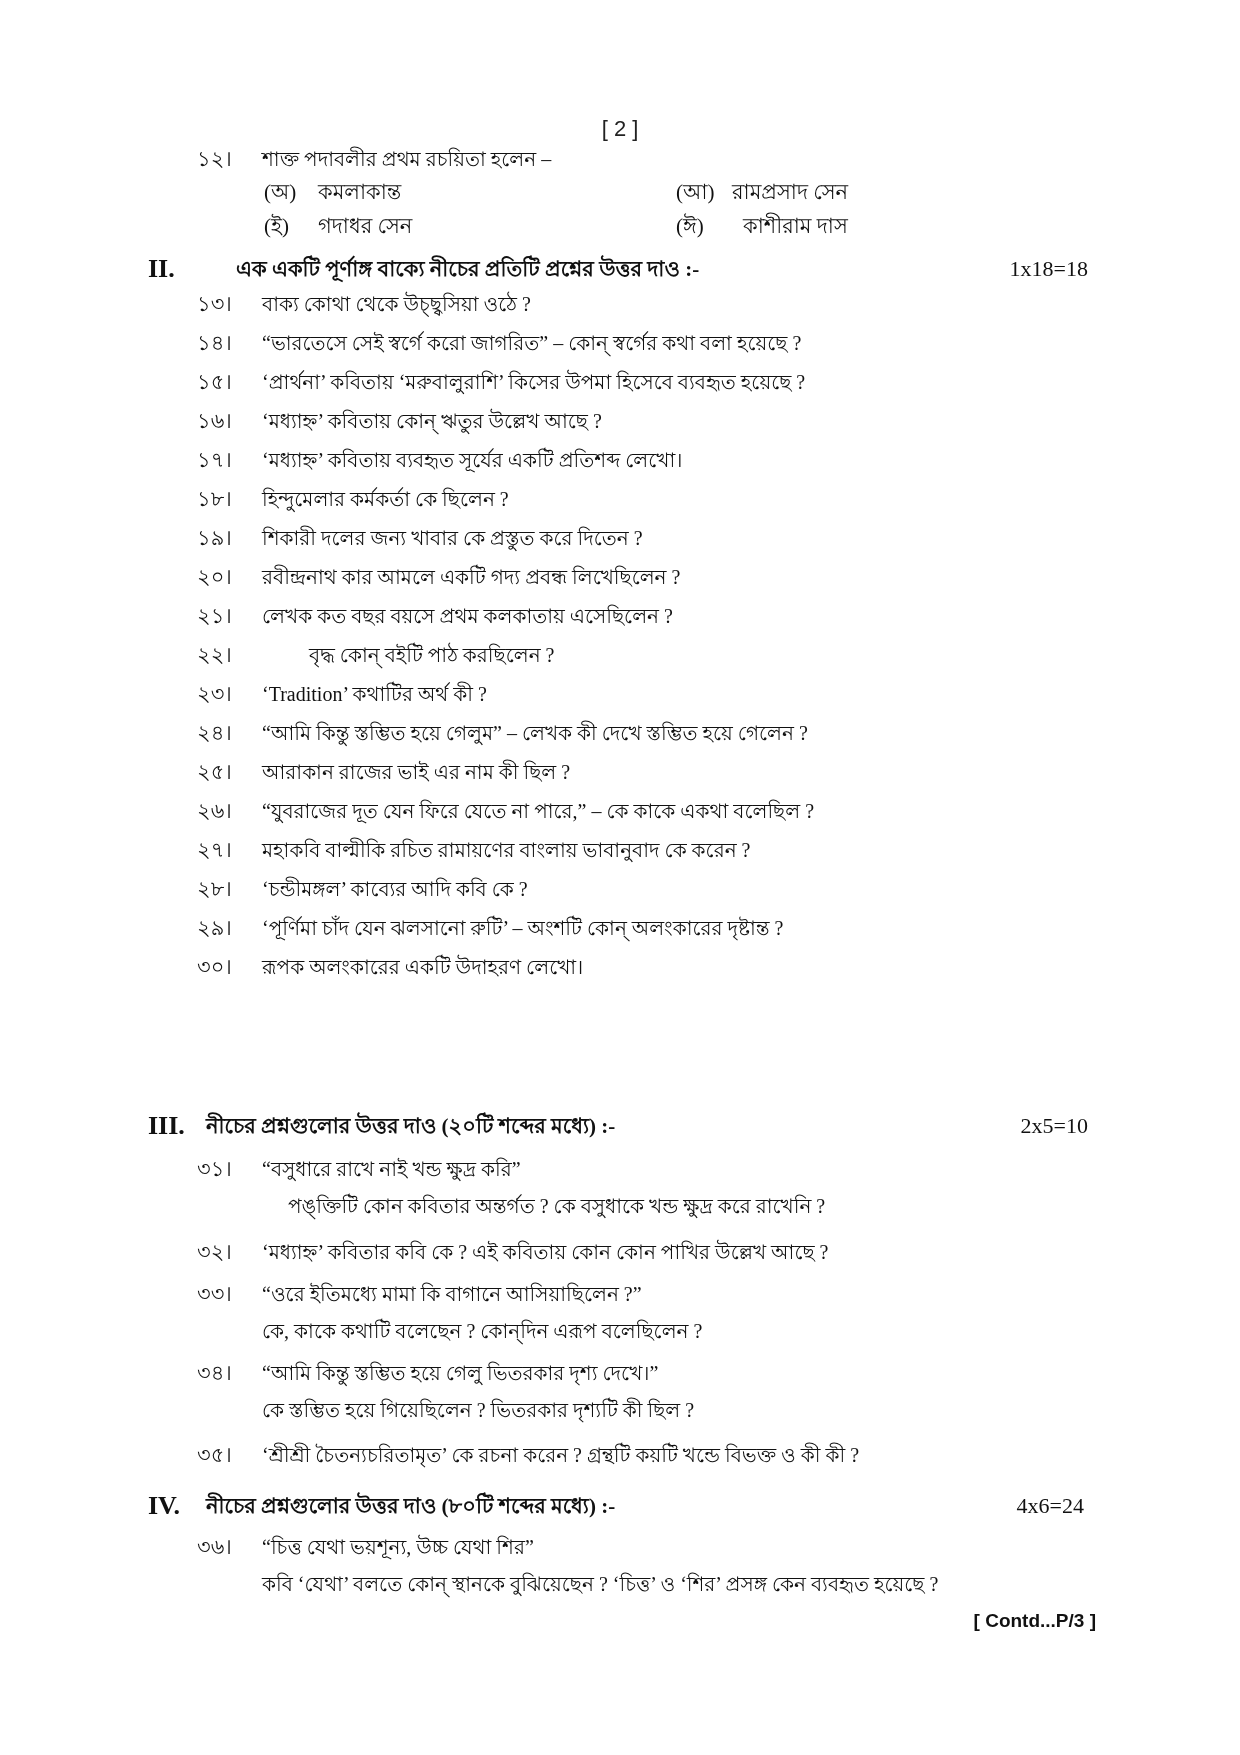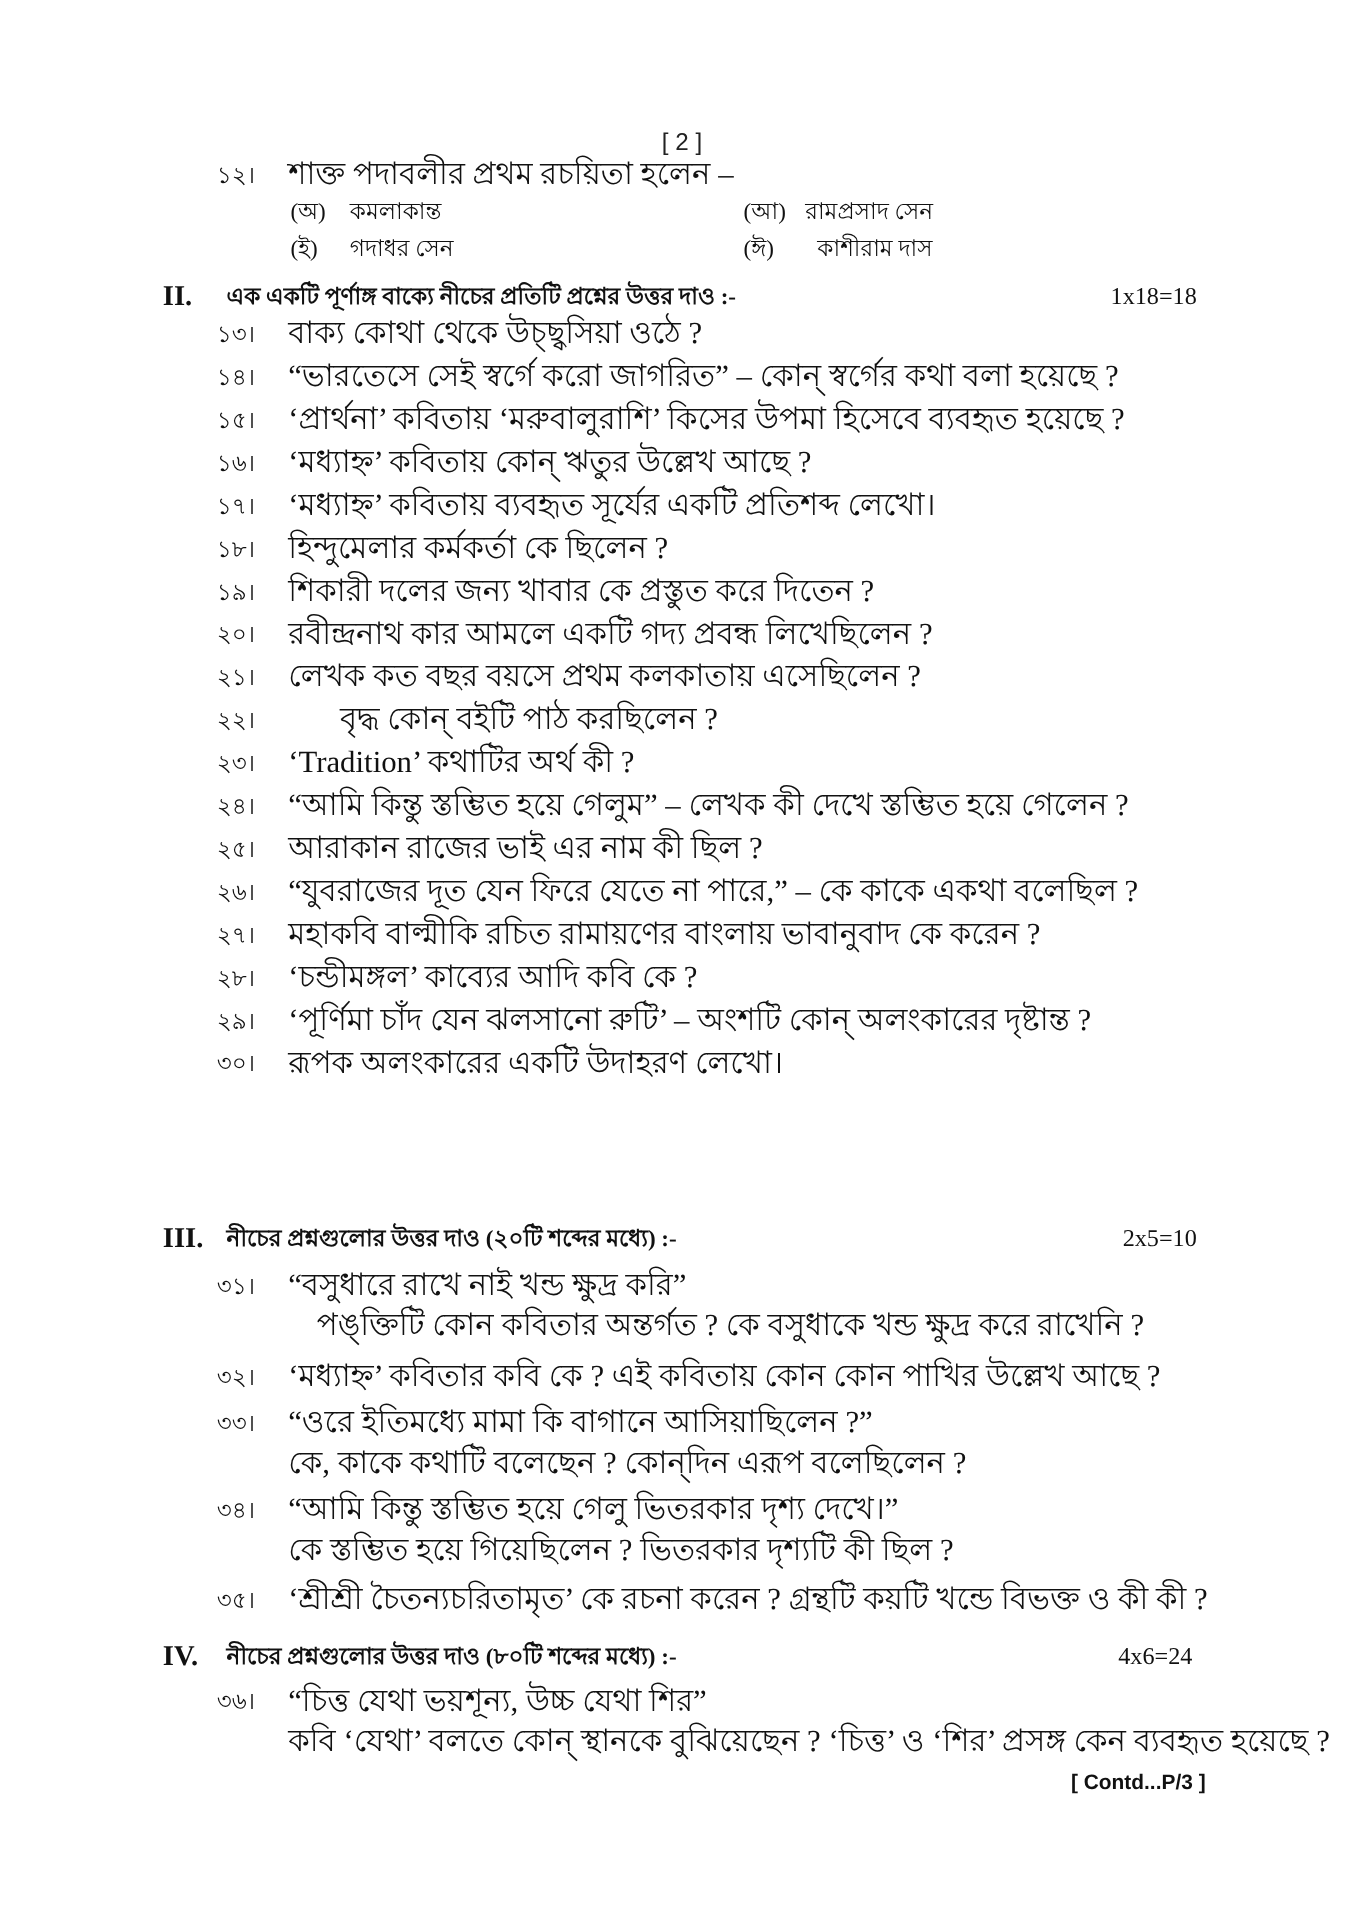--- a/index.html
+++ b/index.html
@@ -5,21 +5,21 @@
   html, body { margin: 0; padding: 0; background: #ffffff; }
   body {
     width: 1240px; height: 1755px; position: relative; overflow: hidden;
     font-family: "Liberation Serif", "DejaVu Serif", serif;
     color: #111111;
   }
   .page-num {
     position: absolute; top: 116px; left: 0; width: 1240px; text-align: center;
     font-family: "Liberation Sans", sans-serif; font-size: 22px; color: #222;
   }
-  .line { position: absolute; font-size: 28px; line-height: 28px; white-space: nowrap; }
+  .line { position: absolute; font-size: 20px; line-height: 28px; white-space: nowrap; }
   .qnum { position: absolute; font-size: 21px; line-height: 28px; }
   .sec-roman { position: absolute; left: 148px; font-size: 26px; font-weight: bold; line-height: 28px; }
   .sec-title { position: absolute; left: 206px; font-size: 21px; font-weight: bold; line-height: 28px; white-space: nowrap; }
   .sec-marks { position: absolute; right: 152px; font-size: 22px; line-height: 28px; }
   .opt { position: absolute; font-size: 21px; line-height: 28px; white-space: nowrap; }
   .contd {
     position: absolute; right: 144px; top: 1610px;
     font-family: "Liberation Sans", sans-serif; font-weight: bold; font-size: 19px; padding-left: 36px;
   }
 </style>
@@ -38,21 +38,21 @@
     <span class="opt" style="left:676px; top:178px;">(আ)</span>
     <span class="opt" style="left:732px; top:178px;">রামপ্রসাদ সেন</span>
     <span class="opt" style="left:264px; top:212px;">(ই)</span>
     <span class="opt" style="left:318px; top:212px;">গদাধর সেন</span>
     <span class="opt" style="left:676px; top:212px;">(ঈ)</span>
     <span class="opt" style="left:732px; top:212px;margin-left:11px;">কাশীরাম দাস</span>
   </div>
 
   <div>
     <span class="sec-roman" style="top:255px;">II.</span>
-    <span class="sec-title" style="top:255px;">এক একটি পূর্ণাঙ্গ বাক্যে নীচের প্রতিটি প্রশ্নের উত্তর দাও :-</span>
+    <span class="sec-title" style="top:255px;margin-left:30px;">এক একটি পূর্ণাঙ্গ বাক্যে নীচের প্রতিটি প্রশ্নের উত্তর দাও :-</span>
     <span class="sec-marks" style="top:255px;">1x18=18</span>
 
     <span class="qnum" style="left:197px; top:290px;">১৩।</span>
     <span class="line" style="left:262px; top:290px;">বাক্য কোথা থেকে উচ্ছ্বসিয়া ওঠে ?</span>
 
     <span class="qnum" style="left:197px; top:329px;">১৪।</span>
     <span class="line" style="left:262px; top:329px;">“ভারতেসে সেই স্বর্গে করো জাগরিত” – কোন্ স্বর্গের কথা বলা হয়েছে ?</span>
 
     <span class="qnum" style="left:197px; top:368px;">১৫।</span>
     <span class="line" style="left:262px; top:368px;">‘প্রার্থনা’ কবিতায় ‘মরুবালুরাশি’ কিসের উপমা হিসেবে ব্যবহৃত হয়েছে ?</span>

